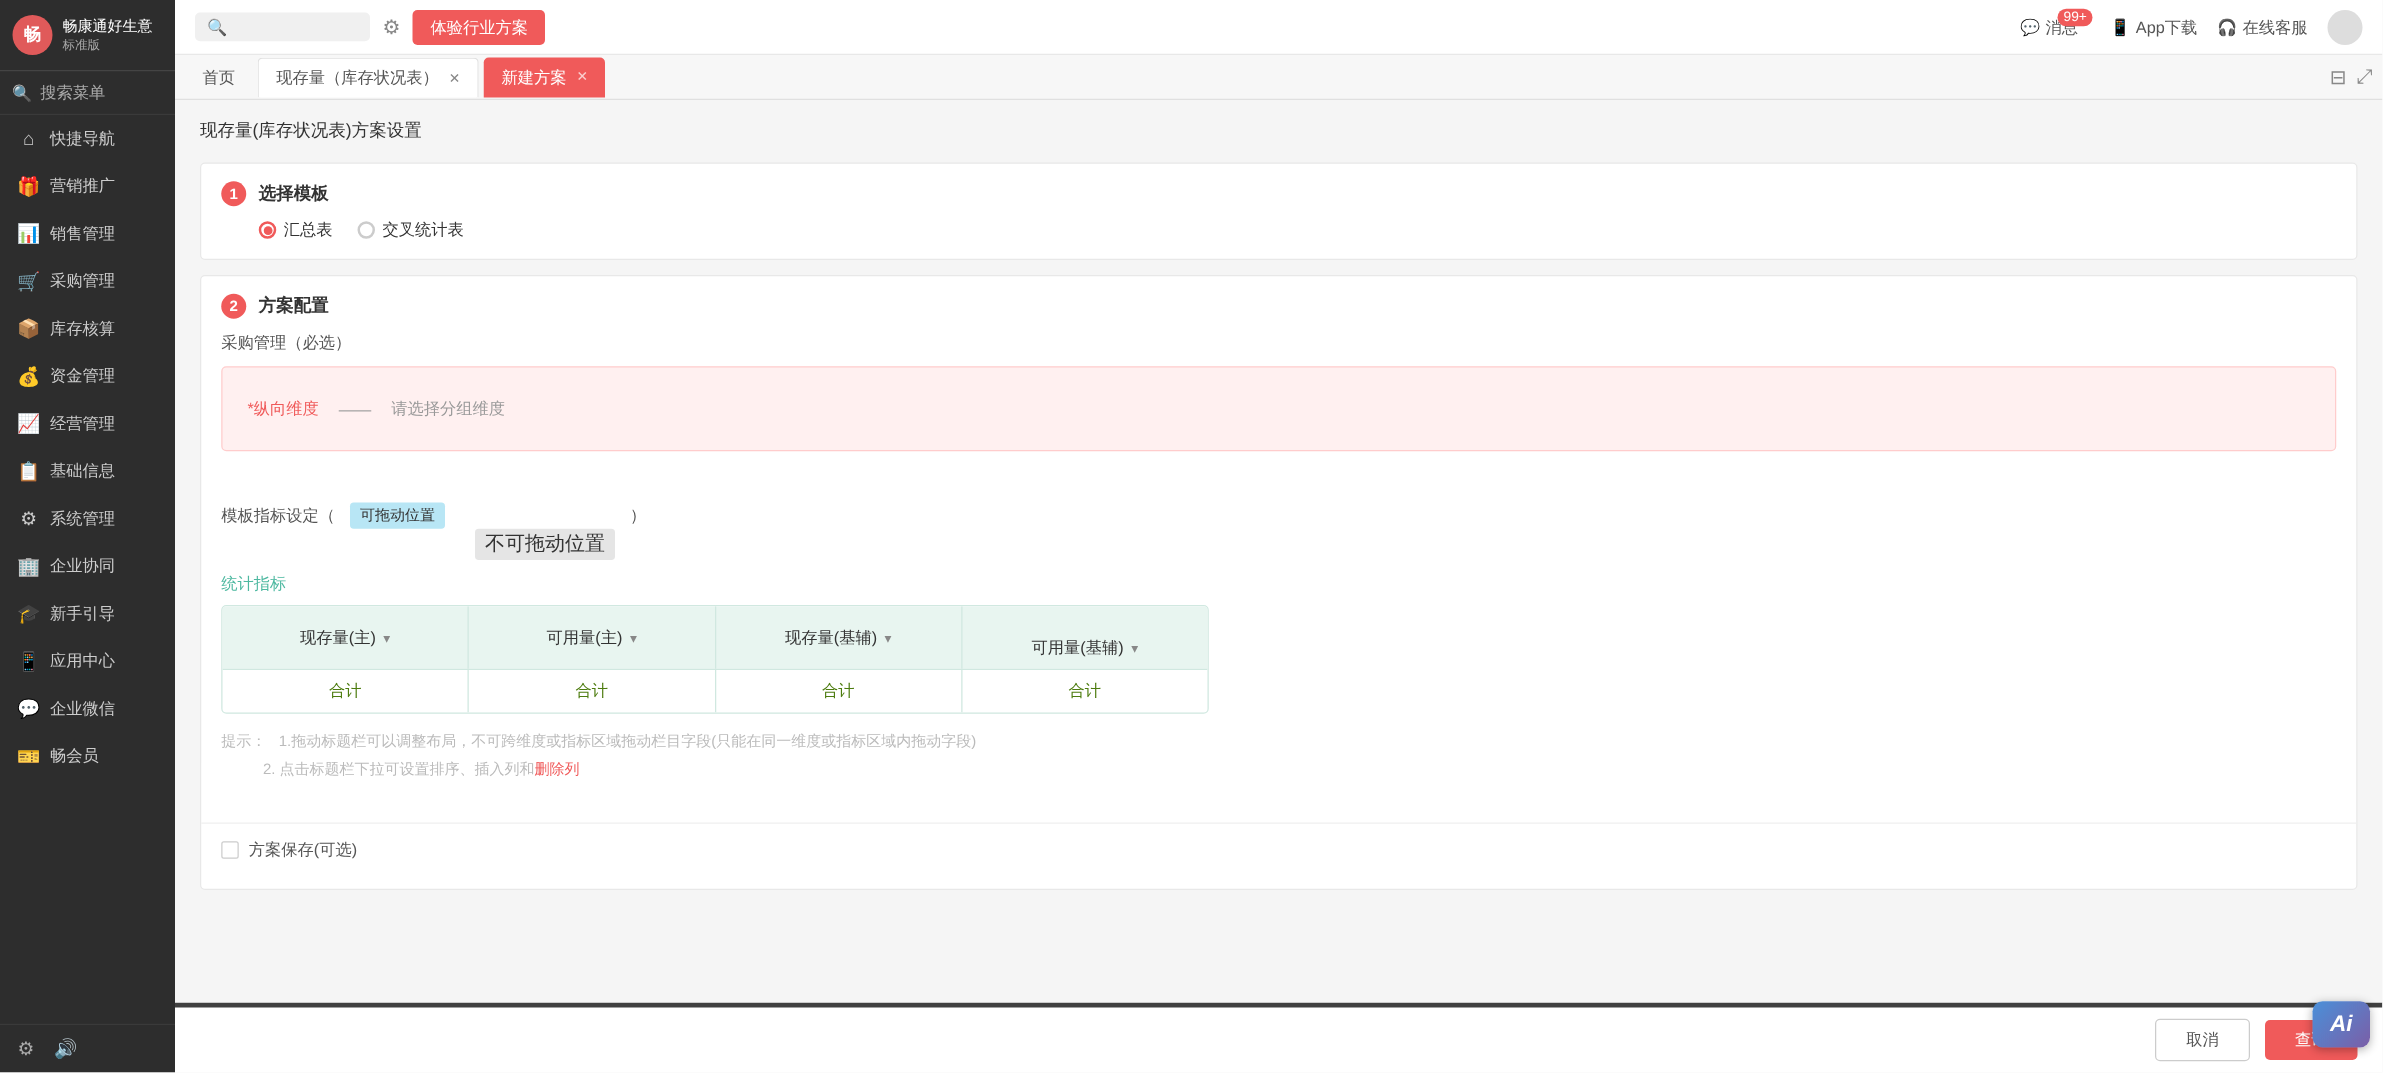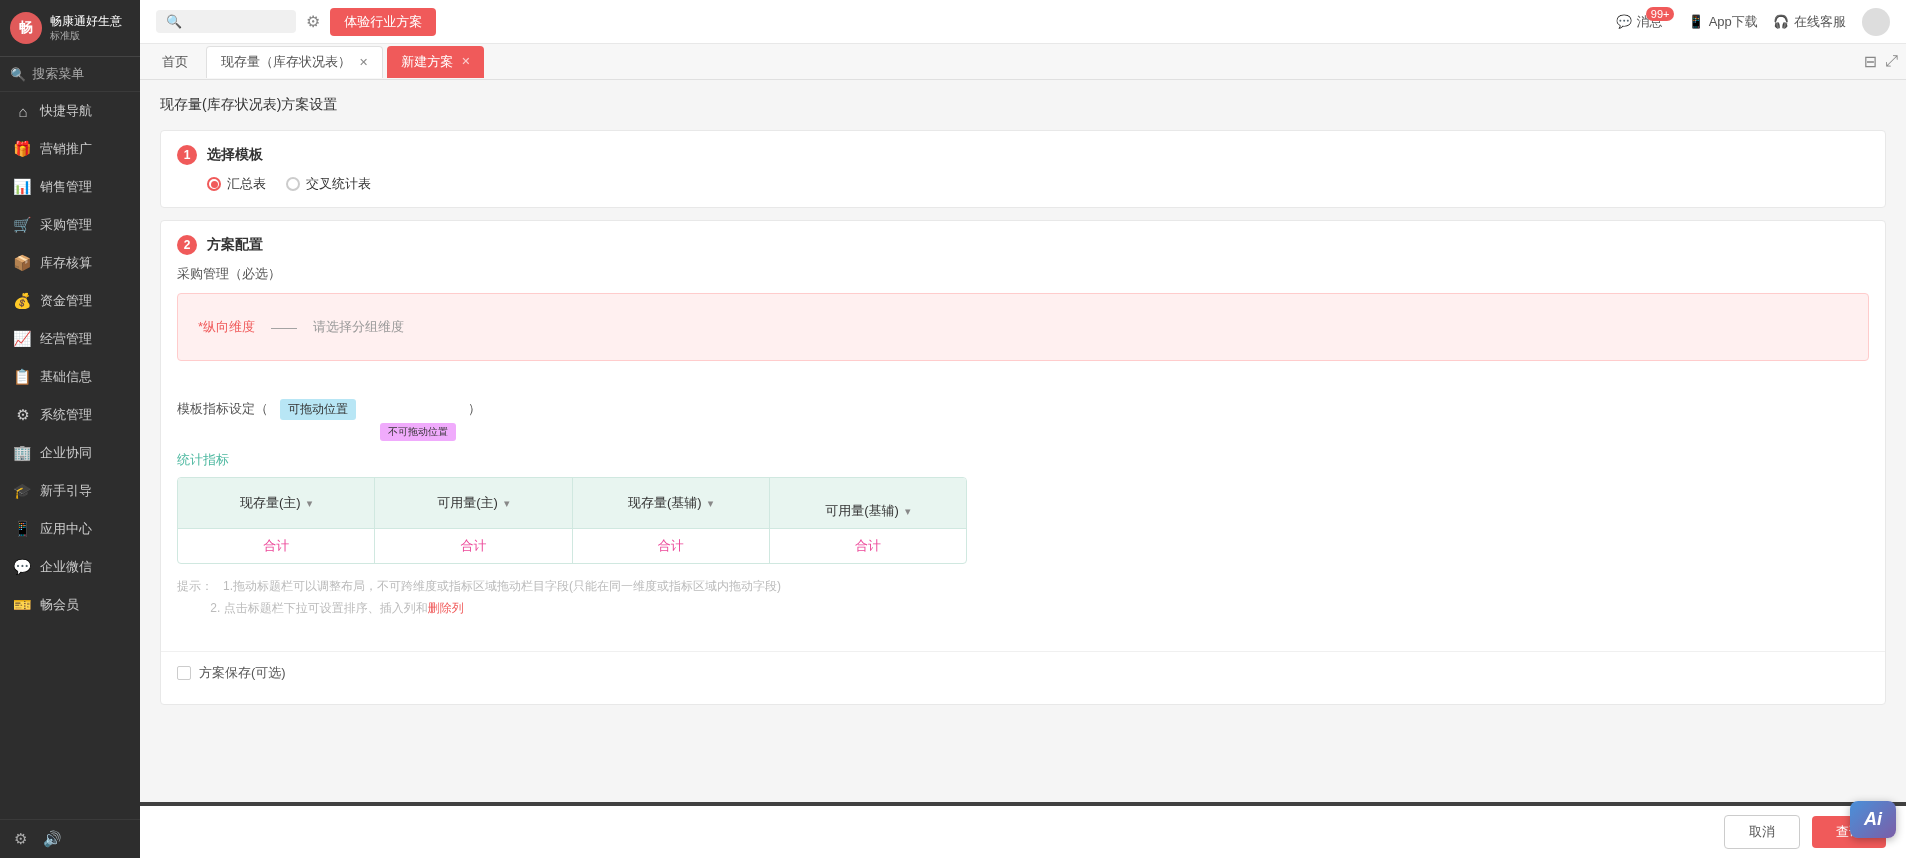--- a/index.html
+++ b/index.html
@@ -269,24 +269,24 @@
       font-family: Liberation Mono, monospace;
     }
     .draggable-badge {
       background: #b8e6f5;
       border-radius: 3px;
       padding: 2px 8px;
       font-size: 12px;
       color: #333;
     }
     .non-draggable-badge {
-      background: #f0abfc;
+      background: #e5e5e5;
       border-radius: 3px;
       padding: 2px 8px;
-      font-size: 10px;
+      font-size: 16px;
       color: #333;
       margin-top: 46px;
     }
 
     .stats-section { margin-top: 8px; }
     .stats-label { color: #4db8a0; font-size: 13px; margin-bottom: 8px; }
     .stats-table { border: 1px solid #d0e8e0; border-radius: 4px; overflow: hidden; width: 790px; }
     .stats-table-header { display: flex; background: #e8f5f0; }
     .stats-col-header {
       flex: 1;
@@ -301,21 +301,21 @@
     }
     .stats-col-header:last-child { border-right: none; margin-top: 16px; }
     .stats-table-row { display: flex; border-top: 1px solid #d0e8e0; }
     .stats-col-cell {
       flex: 1;
       display: flex;
       align-items: center;
       justify-content: center;
       padding: 8px 10px;
       font-size: 13px;
-      color: #ec4899;
+      color: #4d7c0f;
       border-right: 1px solid #d0e8e0;
     }
     .stats-col-cell:last-child { border-right: none; }
     .col-dropdown { color: #888; font-size: 11px; cursor: pointer; }
 
     
     .tips-section { padding: 12px 0; }
     .tip-text { font-size: 12px; color: #bbb; line-height: 1.8; }
     .tip-highlight { color: #f05a5a; }
 

